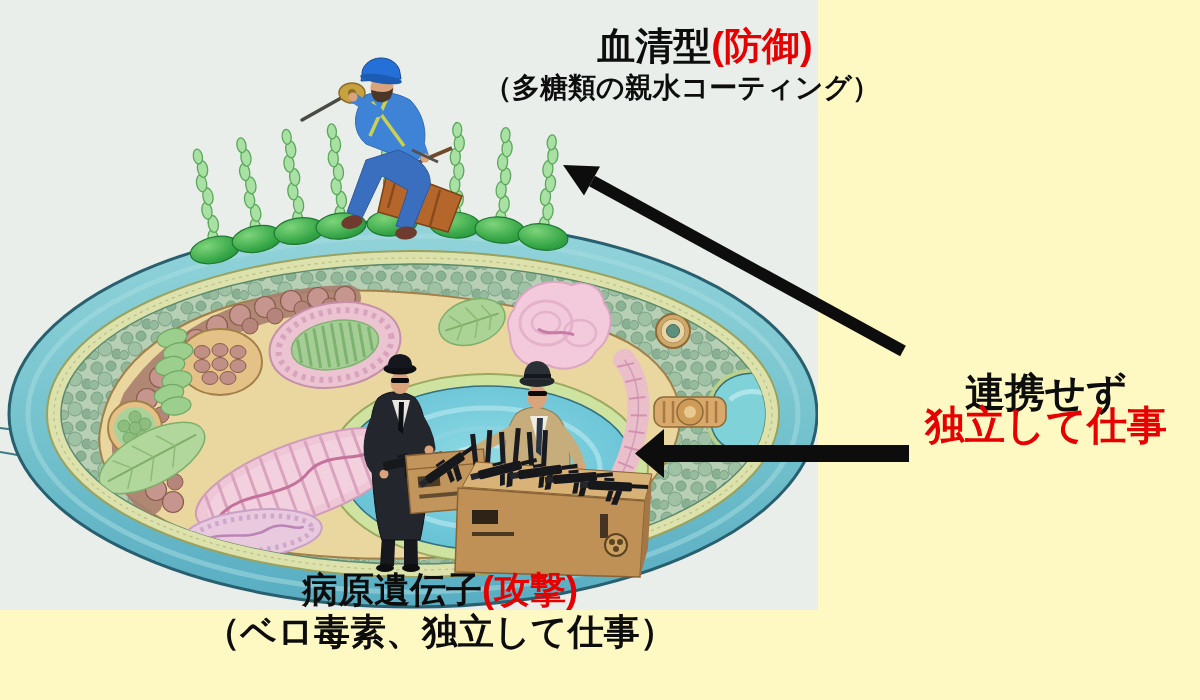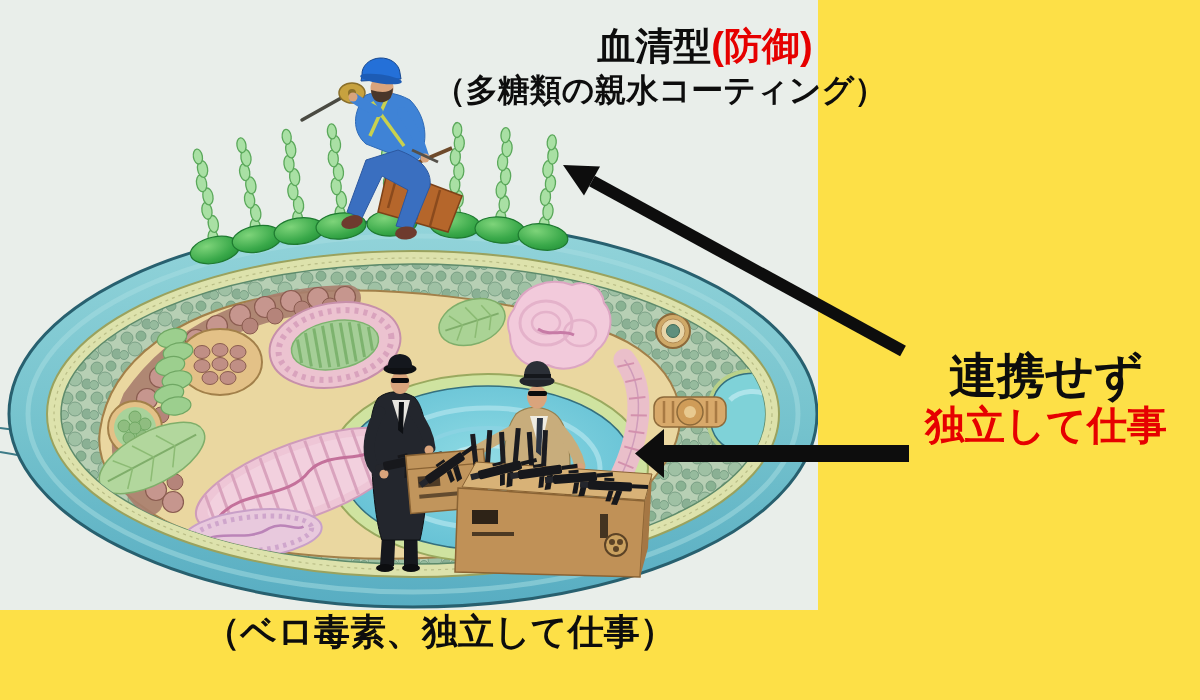--- a/index.html
+++ b/index.html
@@ -1,25 +1,25 @@
 <!DOCTYPE html>
 <html><head>
 <meta charset="utf-8">
 <style>
   html,body{margin:0;padding:0;background:#ffffff;}
-  .canvas{position:relative;width:1200px;height:700px;background:#fde047;overflow:hidden;
+  .canvas{position:relative;width:1200px;height:700px;background:#fef9c3;overflow:hidden;
           font-family:"Liberation Sans","DejaVu Sans",sans-serif;}
   .illus{position:absolute;left:0;top:0;}
   .overlay{position:absolute;left:0;top:0;pointer-events:none;}
   .lbl{position:absolute;text-align:center;font-weight:700;color:#0d0d0d;line-height:1.1;
        letter-spacing:0px;white-space:nowrap;z-index:6;}
   .red{color:#e60000;}
   #lbl-sero-1{left:440px;top:26px;width:530px;font-size:38px;}
-  #lbl-sero-2{left:370px;top:73px;width:580px;font-size:32px;}
-  #lbl-note-1{left:893px;top:353px;width:306px;font-size:48px;font-family:Liberation Mono, monospace;}
+  #lbl-sero-2{left:392px;top:73px;width:580px;font-size:28px;}
+  #lbl-note-1{left:893px;top:370px;width:306px;font-size:40px;}
   #lbl-note-2{left:890px;top:403px;width:312px;font-size:40px;}
   #lbl-path-1{left:165px;top:570px;width:550px;font-size:36px;}
   #lbl-path-2{left:145px;top:612px;width:590px;font-size:36px;}
 </style>
 </head>
 <body>
 
 <div class="canvas">
 
   <svg class="illus" width="818" height="610" viewBox="0 0 818 610">
@@ -429,15 +429,16 @@
       <polygon points="635,453.5 664,429 664,478" fill="#0d0d0d"></polygon>
     </g>
   </svg>
 
   <div class="lbl" id="lbl-sero-1"><span>血清型</span><span class="red">(防御)</span></div>
   <div class="lbl" id="lbl-sero-2">（多糖類の親水コーティング）</div>
 
   <div class="lbl" id="lbl-note-1">連携せず</div>
   <div class="lbl red" id="lbl-note-2">独立して仕事</div>
 
+  <div class="lbl" id="lbl-path-1"><span>病原遺伝子</span><span class="red">(攻撃)</span></div>
   <div class="lbl" id="lbl-path-2">（ベロ毒素、独立して仕事）</div>
 
 </div>
 
 </body></html>

